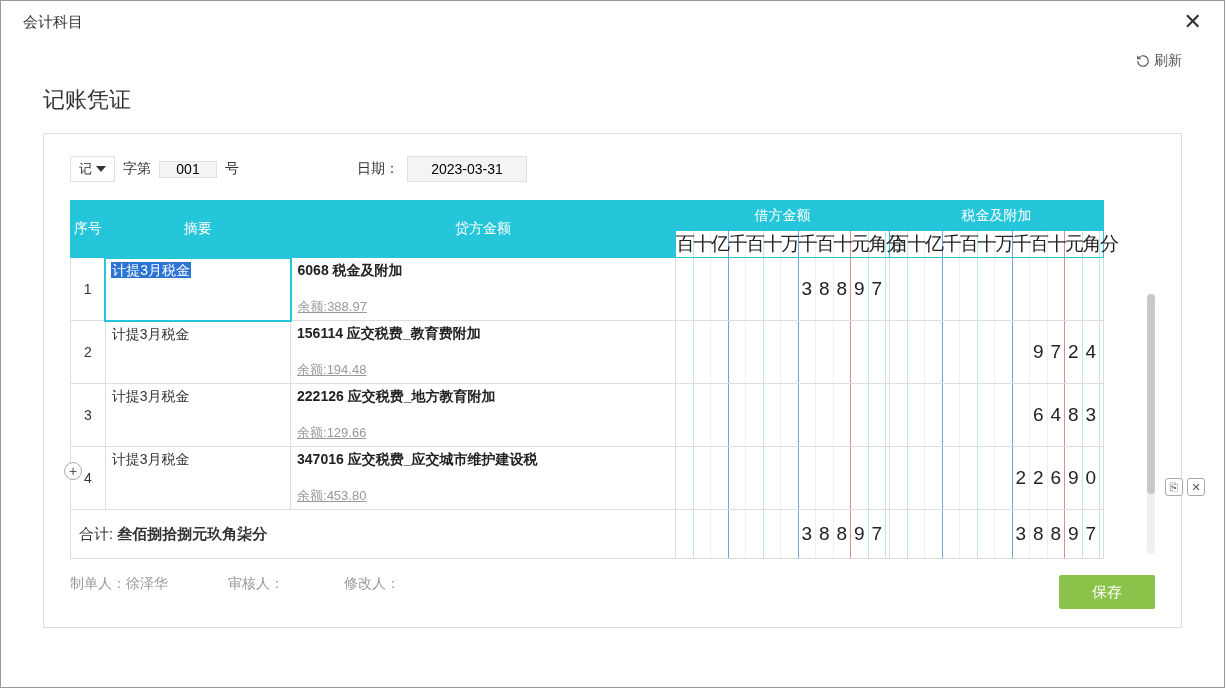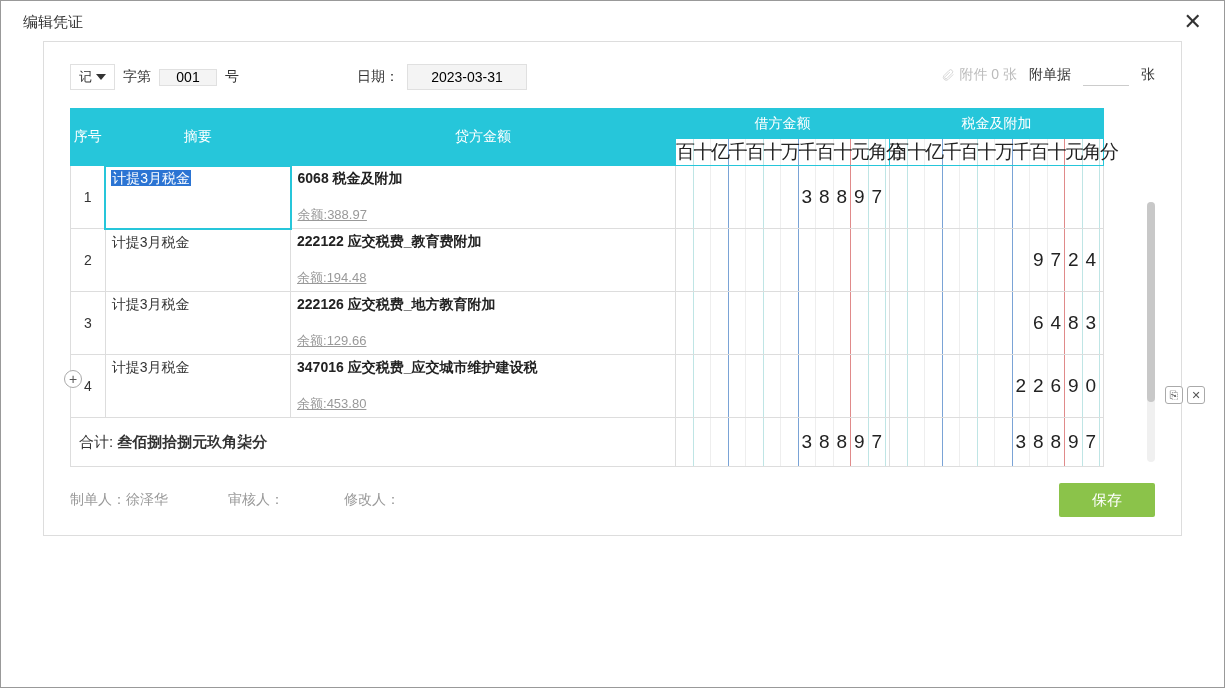--- a/index.html
+++ b/index.html
@@ -51,63 +51,63 @@
   .digit-row .d:last-child { border-right:none; }
 
   .total-row td { height:48px; vertical-align:middle; }
   .total-label { padding-left:8px; font-size:15px; }
   .total-label .amt-words { font-weight:bold; }
 
   .row-hover-ctrls { position:absolute; right:-6px; display:flex; gap:4px; align-items:center; }
   .row-hover-ctrls .ctrl { width:18px; height:18px; border:1px solid #aaa; border-radius:3px; display:flex; align-items:center; justify-content:center; font-size:11px; color:#555; cursor:pointer; background:#fff; }
   .row-add { position:absolute; left:-6px; width:18px; height:18px; border:1px solid #aaa; border-radius:50%; display:flex; align-items:center; justify-content:center; font-size:14px; color:#555; cursor:pointer; background:#fff; }
 
-  .footer-row { display:flex; align-items:center; justify-content:space-between; margin-top:16px; }
+  .footer-row { display:flex; align-items:flex-start; justify-content:space-between; margin-top:16px; }
   .footer-meta { display:flex; gap:60px; color:#999; font-size:14px; }
   .save-btn { background:#8bc34a; color:#fff; border:none; width:96px; height:34px; font-size:15px; cursor:pointer; border-radius:2px; }
 
   .scrollbar { position:absolute; right:26px; top:160px; width:8px; height:260px; }
   .scrollbar .track { width:8px; height:100%; background:#f0f0f0; border-radius:4px; }
   .scrollbar .thumb { width:8px; height:200px; background:#c8c8c8; border-radius:4px; position:absolute; top:0; }
 </style>
 </head>
 <body>
 
 <div class="modal">
   <div class="titlebar">
-    <span class="title">编辑凭证</span>
+    <span class="title">会计科目</span>
     <span class="close-x">✕</span>
   </div>
 
   <div class="body-wrap">
-
+    <div class="toolbar-top">
+      <span></span>
+      <span class="refresh">
+        <svg viewBox="0 0 24 24" fill="none" stroke="#555" stroke-width="2">
+            <path d="M3 12a9 9 0 1 0 3-6.7L3 8"></path>
+            <path d="M3 3v5h5"></path>
+          </svg>
+        <span>刷新</span>
+      </span>
+    </div>
+
+    <div class="doc-title">记账凭证</div>
 
     <div class="inner-card">
       <div class="param-row">
         <span class="sel">
           <span>记</span>
           <span class="triangle-down"></span>
         </span>
         <span class="lbl">字第</span>
         <input class="num-input" value="001" style="">
         <span class="lbl">号</span>
         <span class="spacer1"></span>
         <span class="lbl">日期：</span>
         <input class="date-input" value="2023-03-31" style="">
-        <div class="right-params">
-          <span class="attach-link">
-            <svg viewBox="0 0 24 24">
-                <path d="M21 11l-9 9a5 5 0 0 1-7-7l9-9a3.5 3.5 0 0 1 5 5l-9 9a2 2 0 0 1-3-3l8-8"></path>
-              </svg>
-            <span>附件 0 张</span>
-          </span>
-          <span class="attach-lbl">附单据</span>
-          <input class="attach-input" style="">
-          <span class="attach-lbl">张</span>
-        </div>
       </div>
 
       <div style="position:relative;">
       <table class="grid">
         <colgroup>
           <col class="col-idx">
               <col class="col-sum">
               <col class="col-acc">
           <col style="width:210px">
               <col style="width:210px">
@@ -197,21 +197,21 @@
                     <span class="d b1" style="line-height: 62px;"></span>
                     <span class="d b1" style="line-height: 62px;"></span>
                     <span class="d " style="line-height: 62px;"></span>
                   </div>
                 </td>
               </tr>
               <tr>
                 <td class="cell-idx">2</td>
                 <td class="cell-sum"><span>计提3月税金</span></td>
                 <td class="cell-acc">
-                  <div class="acc-name">222122 应交税费_教育费附加</div>
+                  <div class="acc-name">156114 应交税费_教育费附加</div>
                   <div class="acc-bal">余额:194.48</div>
                 </td>
                 <td class="amount-td">
                   <div class="digit-row">
                     <span class="d b1" style="line-height: 62px;"></span>
                     <span class="d " style="line-height: 62px;"></span>
                     <span class="d b2" style="line-height: 62px;"></span>
                     <span class="d " style="line-height: 62px;"></span>
                     <span class="d b1" style="line-height: 62px;"></span>
                     <span class="d " style="line-height: 62px;"></span>

